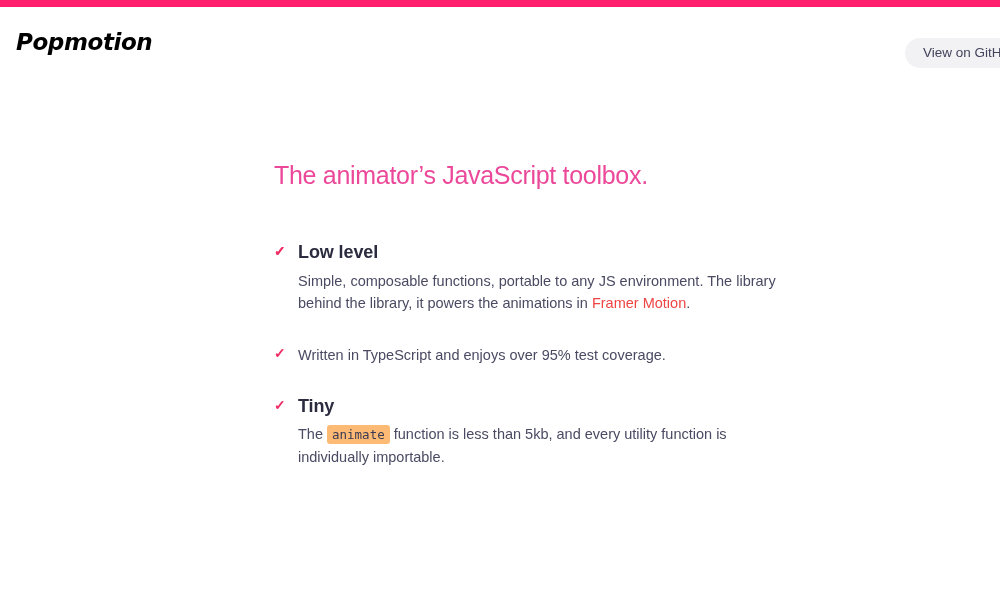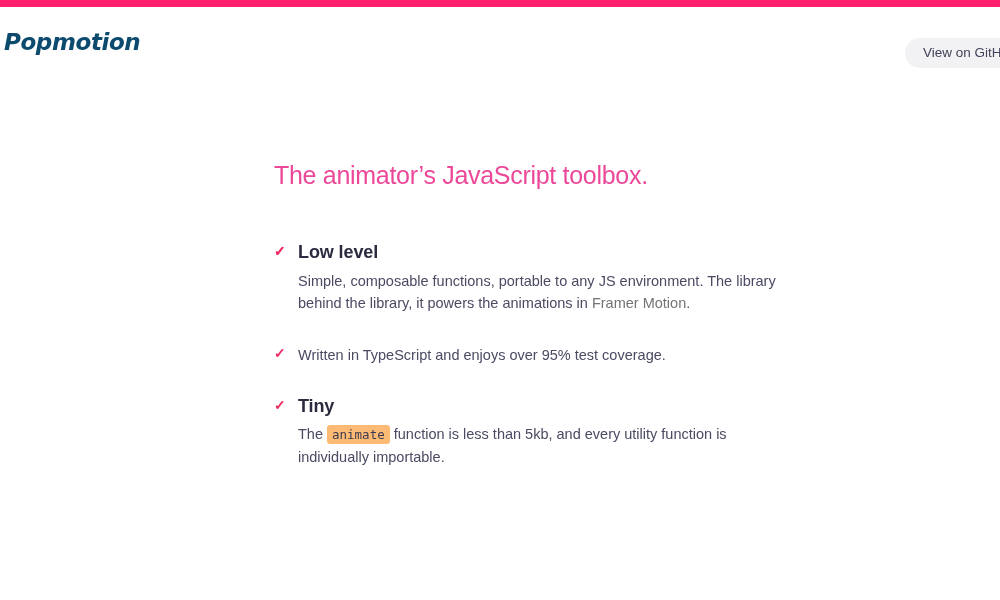--- a/index.html
+++ b/index.html
@@ -29,28 +29,28 @@
   
   .site-header {
     position: absolute;
     top: 7px; left: 0;
     width: 1000px;
     height: 78px;
   }
 
   .logo {
     position: absolute;
-    left: 4px;
+    left: 16px;
     top: 24px;
     font-family: "DejaVu Sans", sans-serif;
     font-size: 23px;
     font-weight: 700;
     font-style: italic;
     letter-spacing: -0.4px;
-    color: #0c4a6e;
+    color: #000000;
     line-height: 1;
     white-space: nowrap;
   }
 
   .github-button {
     position: absolute;
     left: 905px;
     top: 31px;
     height: 30px;
     padding: 0 18px;
@@ -119,21 +119,21 @@
   .feature-desc {
     font-size: 14.5px;
     font-weight: 400;
     color: #4a4a63;
     line-height: 1.52;
   }
 
   .feature-desc b { font-weight: 700; color: #2b2b3f; }
 
   .feature-desc a {
-    color: #737373;
+    color: #ef4444;
     text-decoration: none;
   }
 
   .code-chip {
     font-family: "DejaVu Sans Mono", monospace;
     font-size: 12.5px;
     background: #fdba74;
     color: #3a3a52;
     padding: 2px 5px;
     border-radius: 3px;

